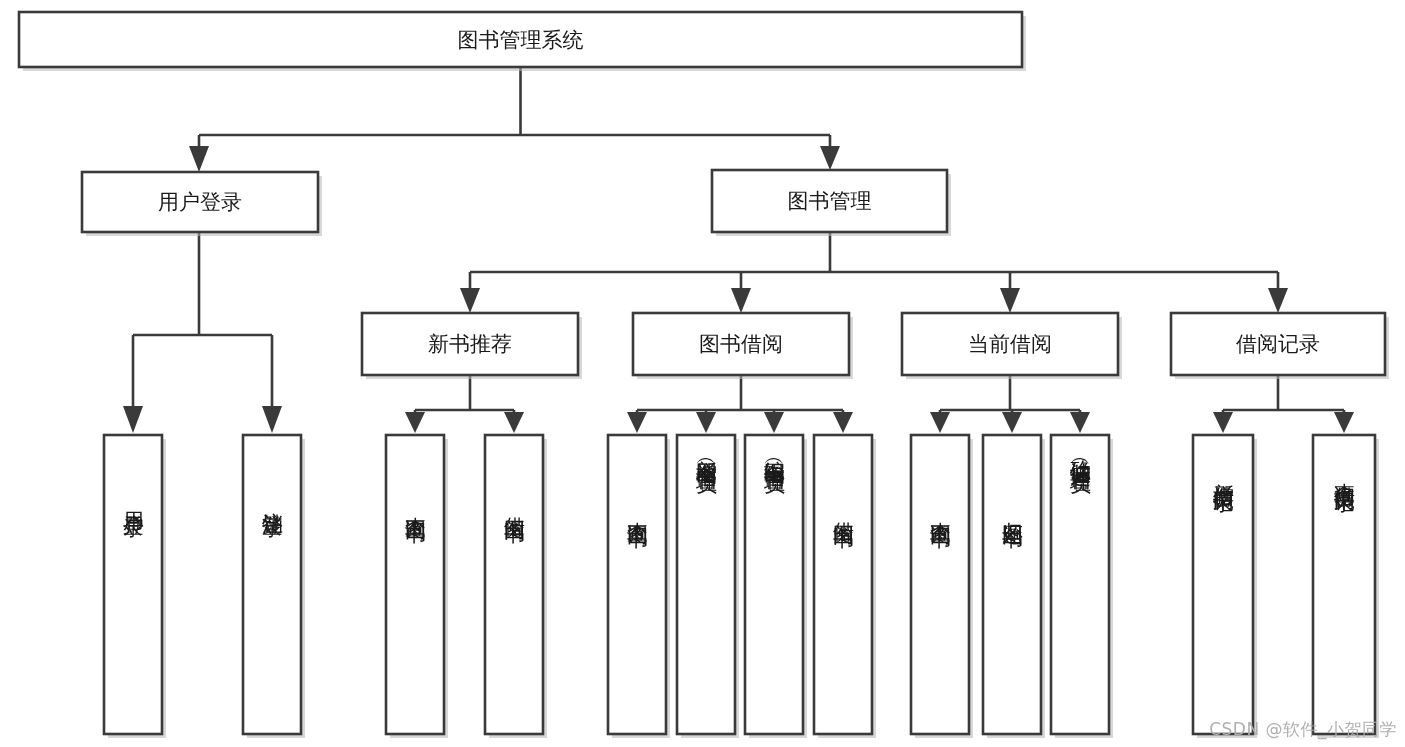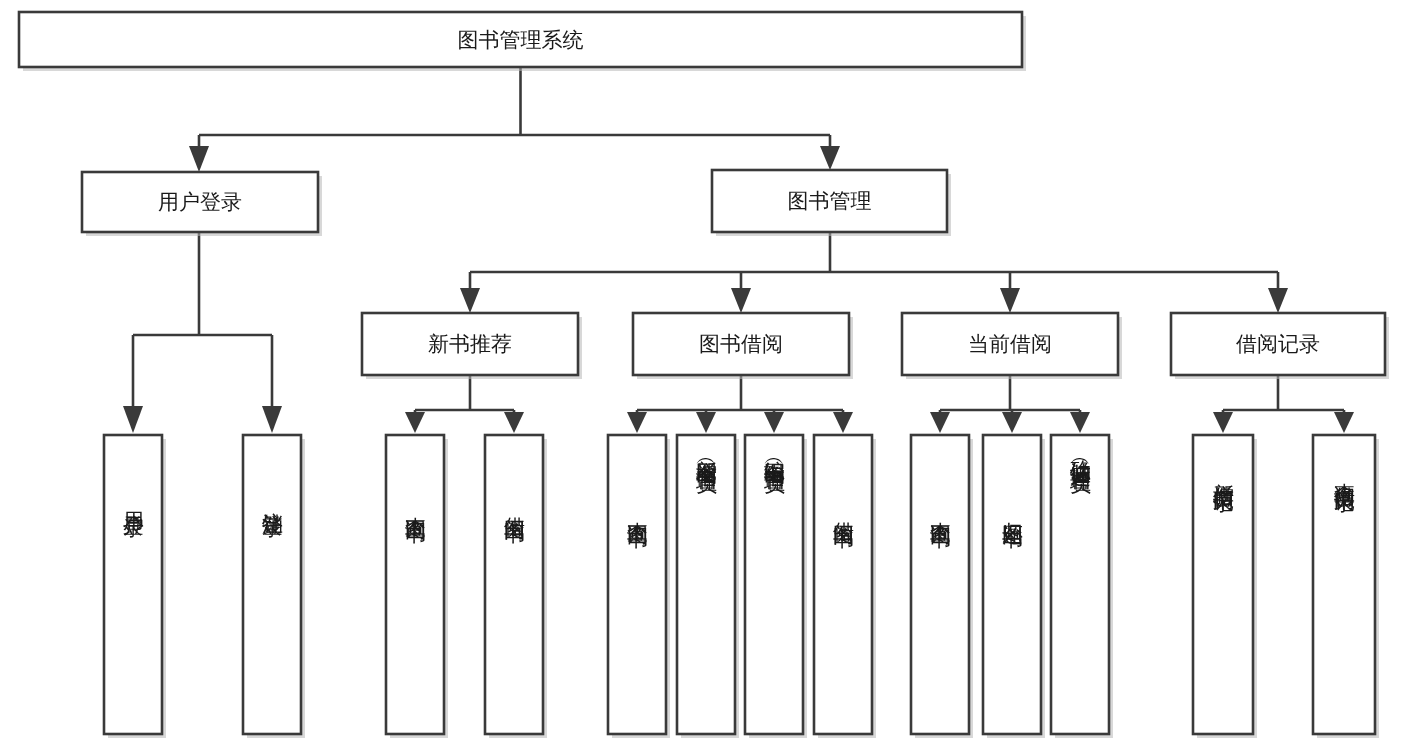--- a/index.html
+++ b/index.html
@@ -292,13 +292,14 @@
     <span class="node-label-v">确认归还（管理员）</span>
   </div>
 
   <div class="node-label-v-wrap" style="left:1193px; top:466px; width:60px; height:268px;">
     <span class="node-label-v">新增借阅记录</span>
   </div>
   <div class="node-label-v-wrap" style="left:1313px; top:466px; width:62px; height:268px;">
     <span class="node-label-v">查询借阅记录</span>
   </div>
 
+  <div class="watermark">CSDN @软件_小贺同学</div>
 </div>
 
 </body></html>

